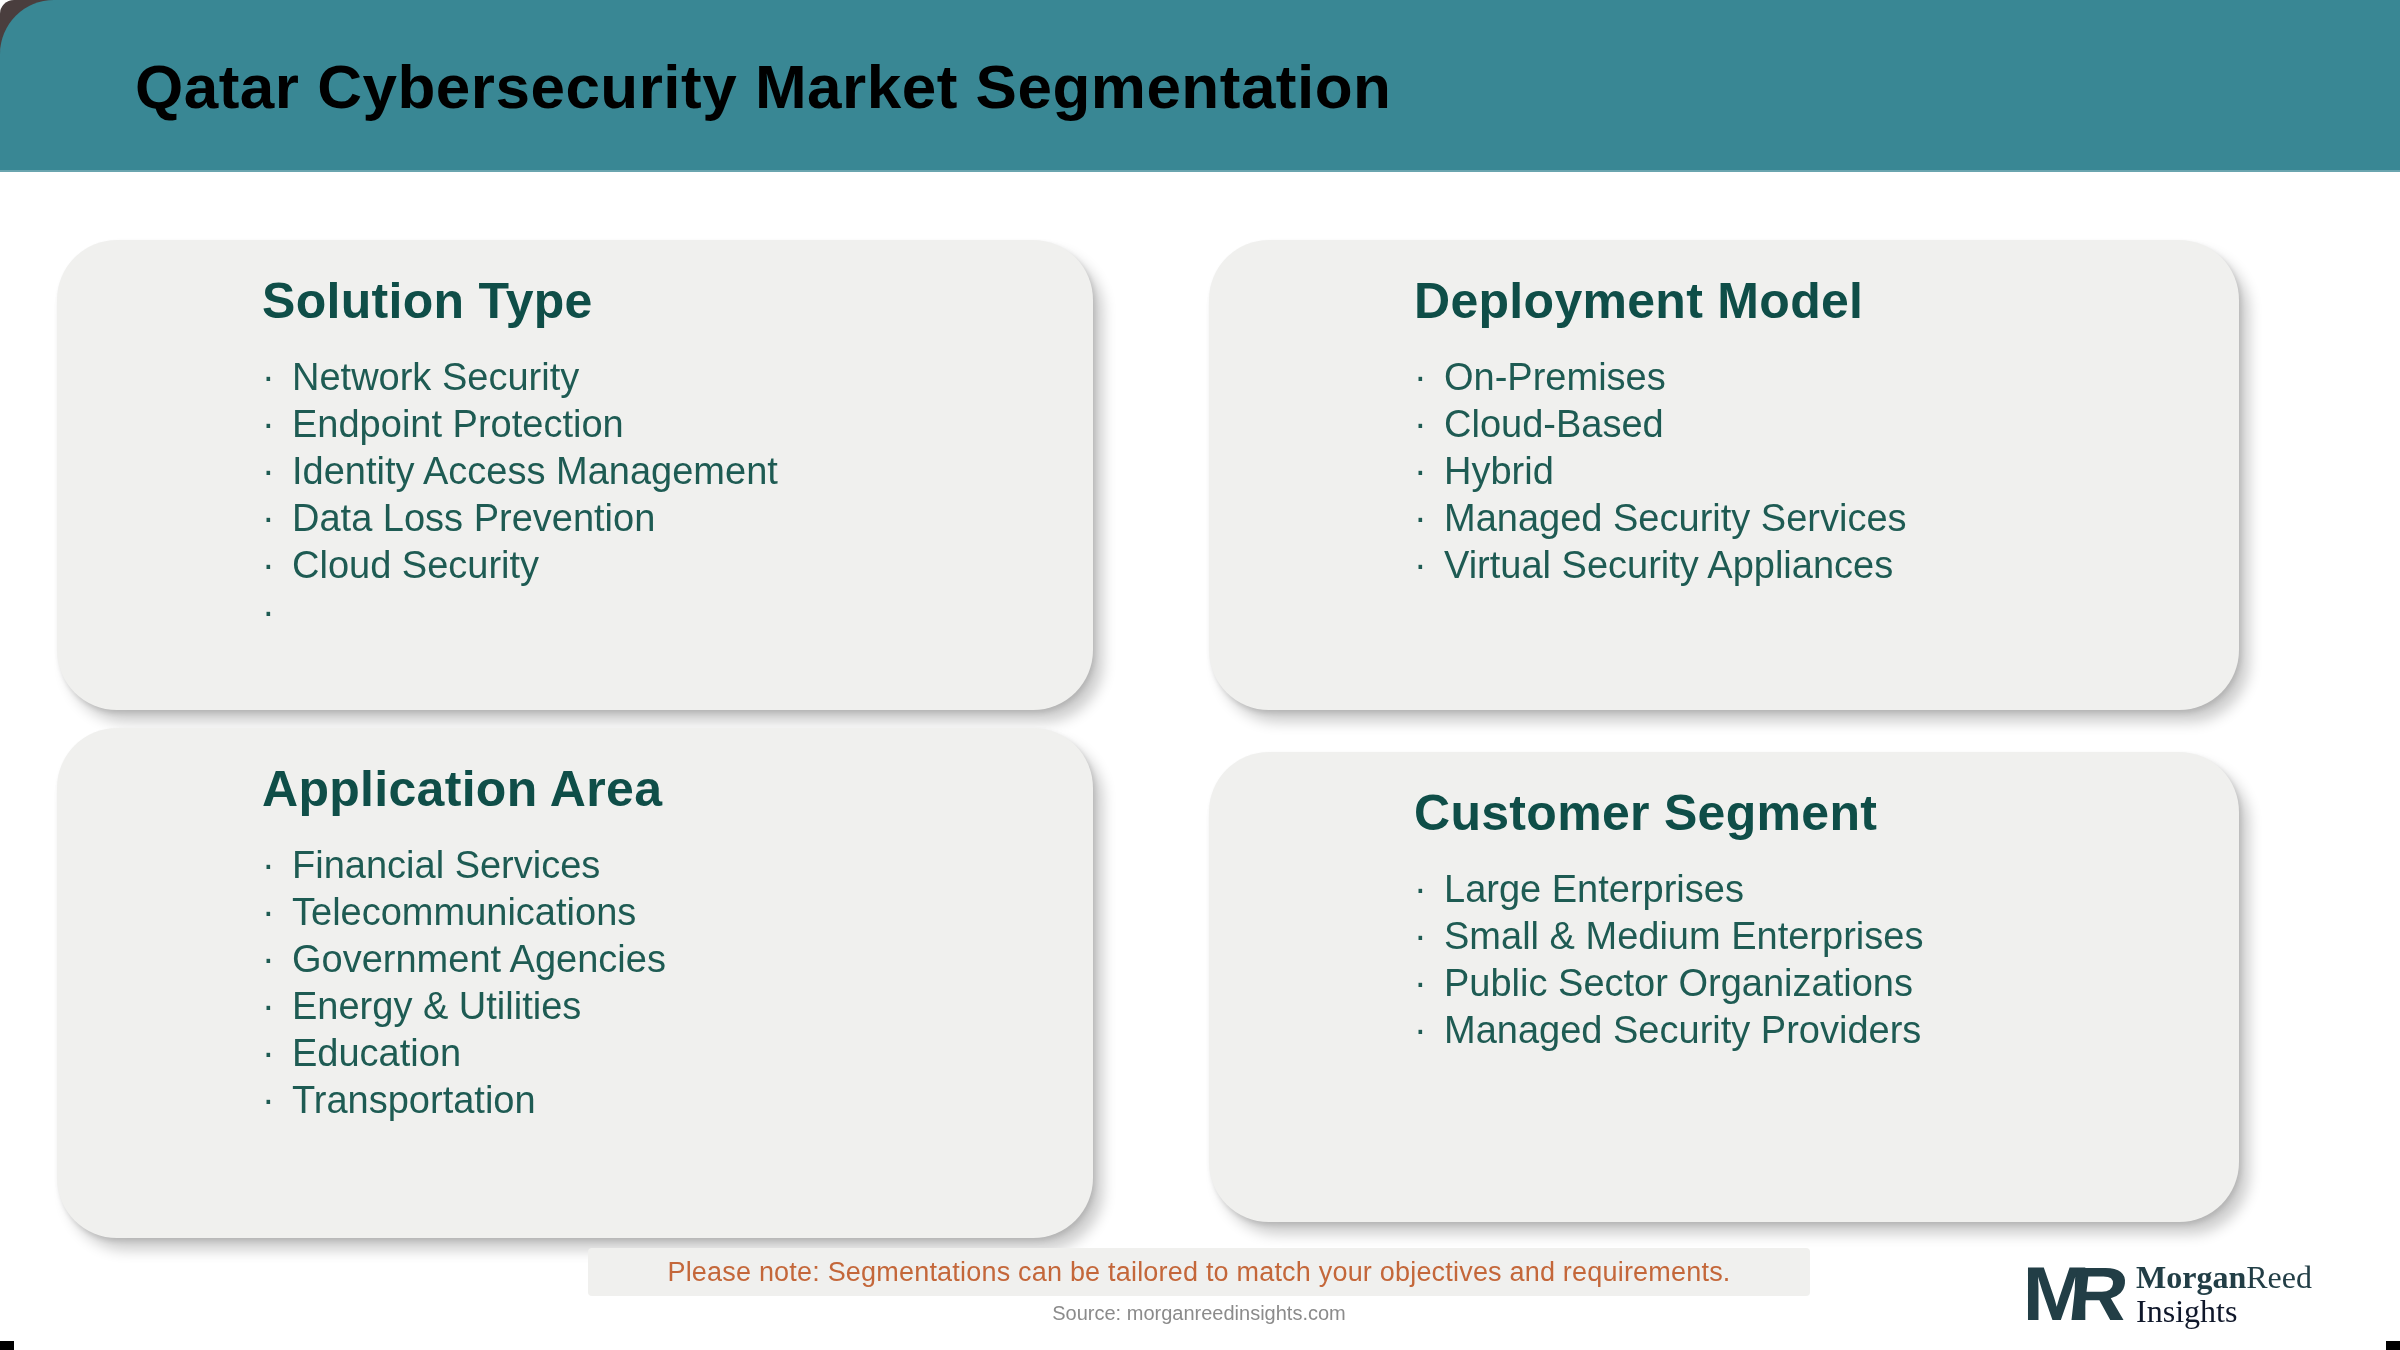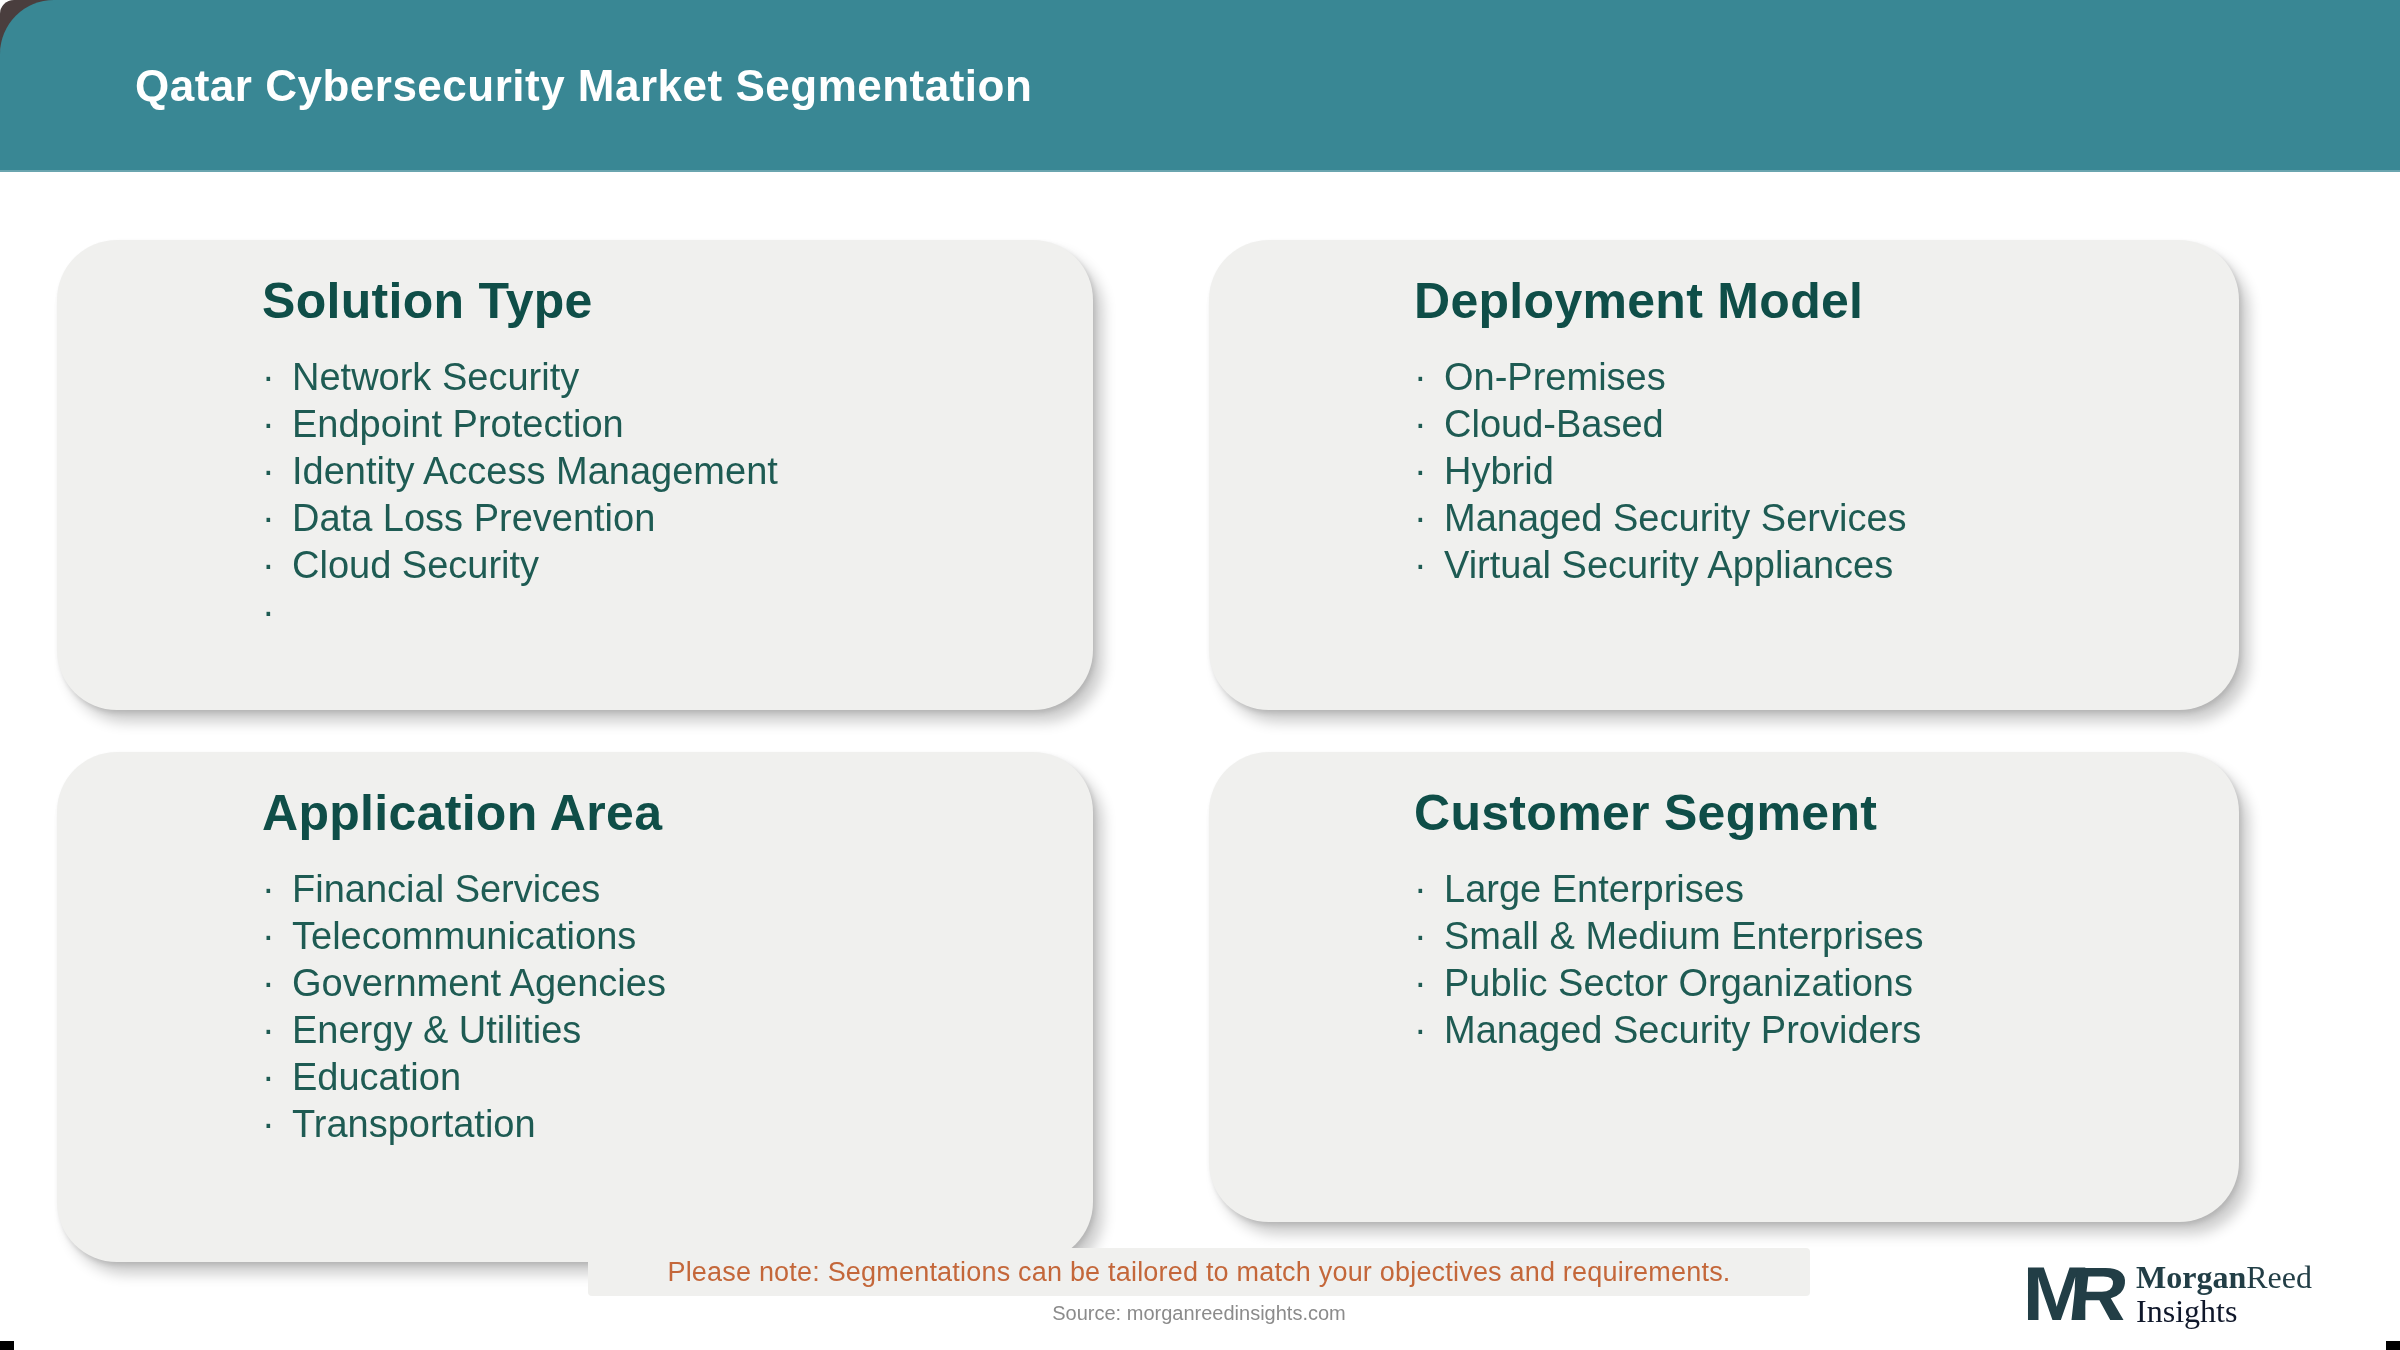--- a/index.html
+++ b/index.html
@@ -14,32 +14,32 @@
     position:absolute;top:0;left:0;width:60px;height:60px;
     background:#4a3e3e;border-top-left-radius:14px;z-index:0;
   }
   .header{
     position:absolute;top:0;left:0;right:0;height:172px;
     background:#398794;border-top-left-radius:54px;z-index:1;
     display:flex;align-items:center;
     box-shadow:inset 0 -2px 0 rgba(255,255,255,0.25);
   }
   .header h1{
-    margin:0 0 0 135px;color:#ffffff;font-size:44px;font-weight:700;
+    margin:0 0 0 135px;color:#000000;font-size:62px;font-weight:700;
     letter-spacing:0.5px;
   }
   
   .card{
     position:absolute;background:#f0f0ee;border-radius:60px;
     box-shadow:10px 12px 14px rgba(0,0,0,0.20), 2px 3px 5px rgba(0,0,0,0.12);
     box-sizing:border-box;padding:32px 60px 0 205px;
   }
   .card-1{left:57px;top:240px;width:1036px;height:470px;}
   .card-2{left:1209px;top:240px;width:1030px;height:470px;}
-  .card-3{left:57px;top:752px;width:1036px;height:510px;}
+  .card-3{left:57px;top:728px;width:1036px;height:510px;}
   .card-4{left:1209px;top:752px;width:1030px;height:470px;}
   .card h2{
     margin:0 0 24px 0;color:#0f4e48;font-size:50px;font-weight:700;
     letter-spacing:0.3px;
   }
   .seg-list{list-style:none;margin:0;padding:0;}
   .seg-item{
     display:flex;align-items:baseline;
     color:#1e5b53;font-size:38px;line-height:47px;font-weight:400;
   }

